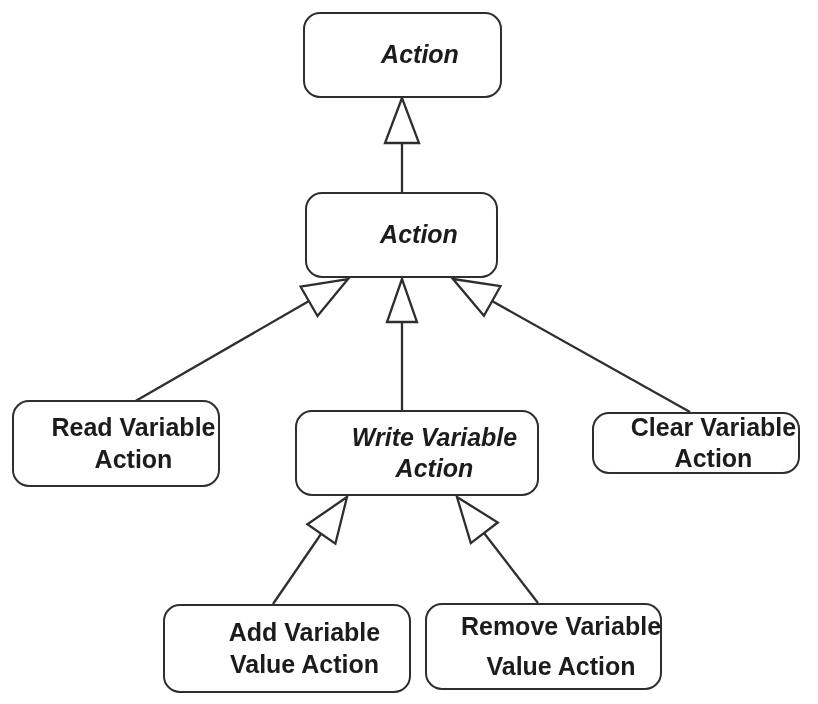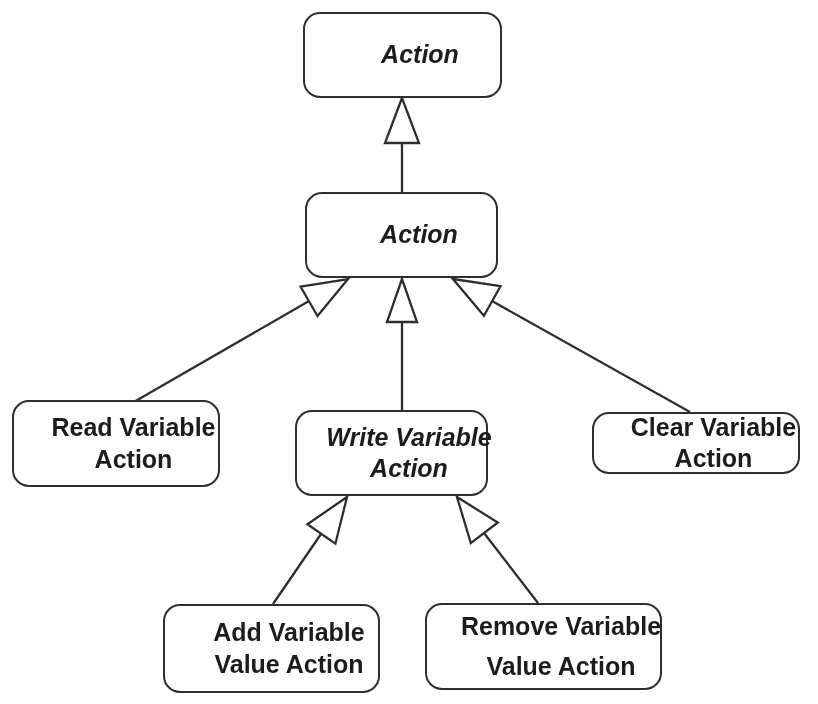--- a/index.html
+++ b/index.html
@@ -48,23 +48,23 @@
     line-height: 1.26;
     color: #1c1c1c;
     padding-left: 35px;
   }
   .node .ln { display: block; white-space: nowrap; }
   .abstract { font-style: italic; }
 
   #n-action  { left: 303px; top:  12px; width: 199px; height: 86px; }
   #n-var     { left: 305px; top: 192px; width: 193px; height: 86px; }
   #n-read    { left:  12px; top: 400px; width: 208px; height: 87px; }
-  #n-write   { left: 295px; top: 410px; width: 193px; height: 86px; }
+  #n-write   { left: 295px; top: 410px; width: 244px; height: 86px; }
   #n-clear   { left: 592px; top: 412px; width: 208px; height: 62px; }
-  #n-add     { left: 163px; top: 604px; width: 217px; height: 89px; }
+  #n-add     { left: 163px; top: 604px; width: 248px; height: 89px; }
   #n-remove  { left: 425px; top: 603px; width: 237px; height: 87px; gap: 8px; }
 </style>
 </head>
 <body>
 
 <div class="canvas">
 
   <svg class="edges" viewBox="0 0 818 704" xmlns="http://www.w3.org/2000/svg">
 
     <g>

